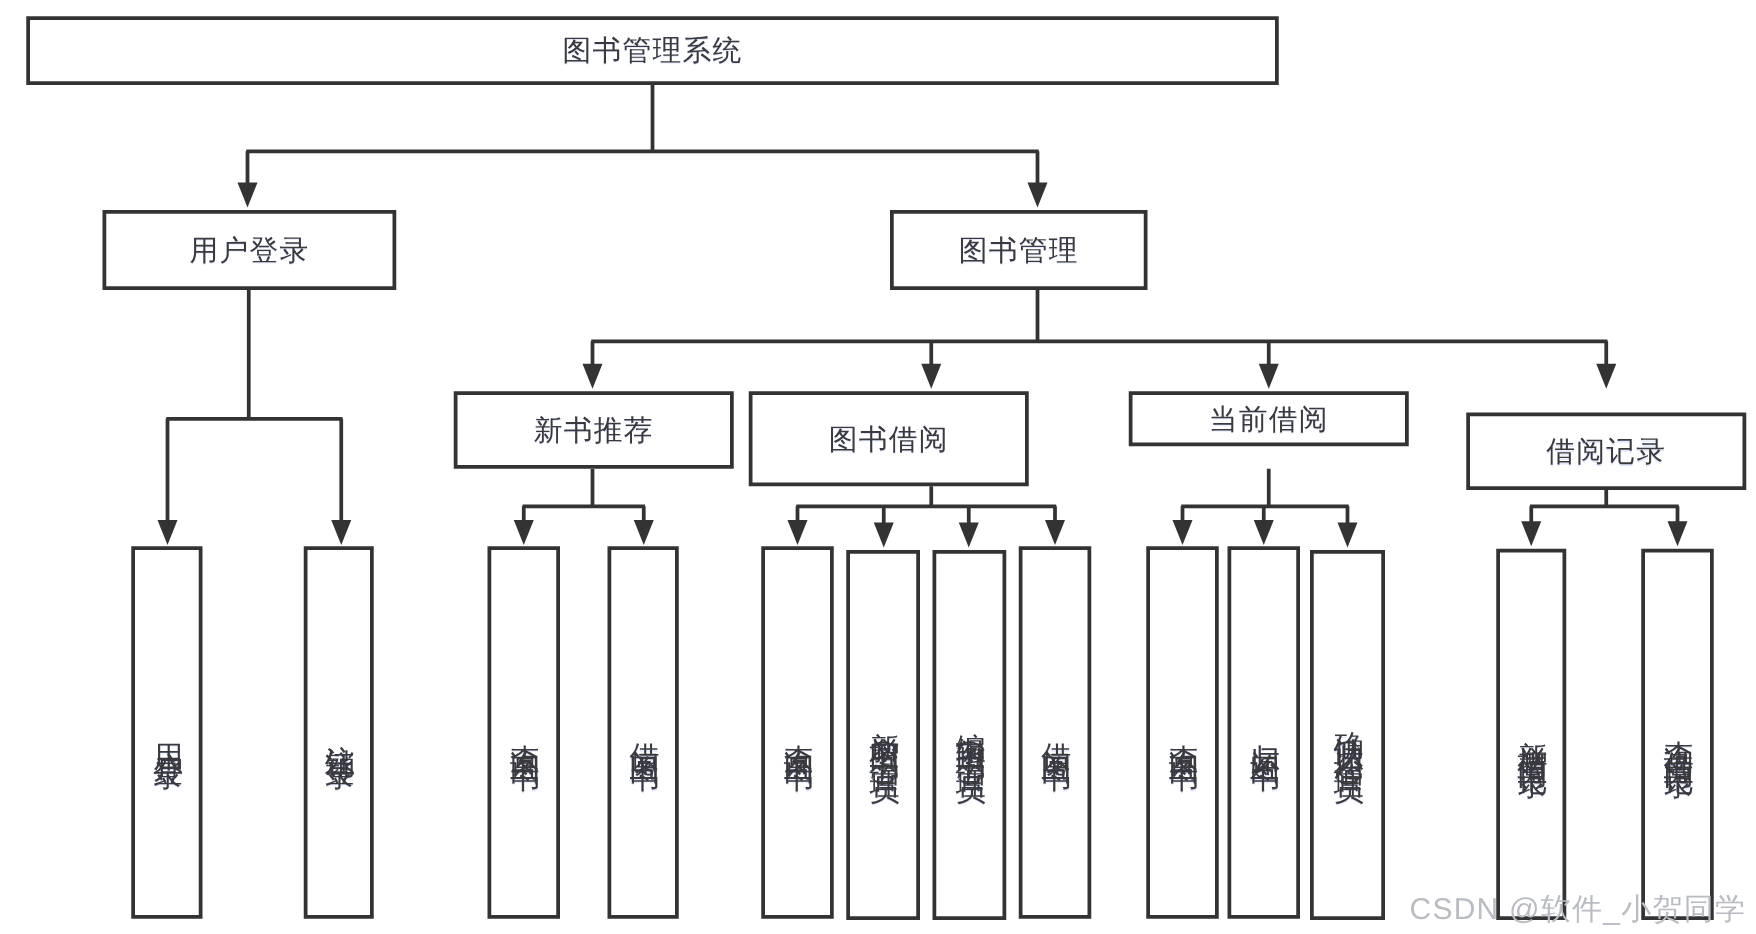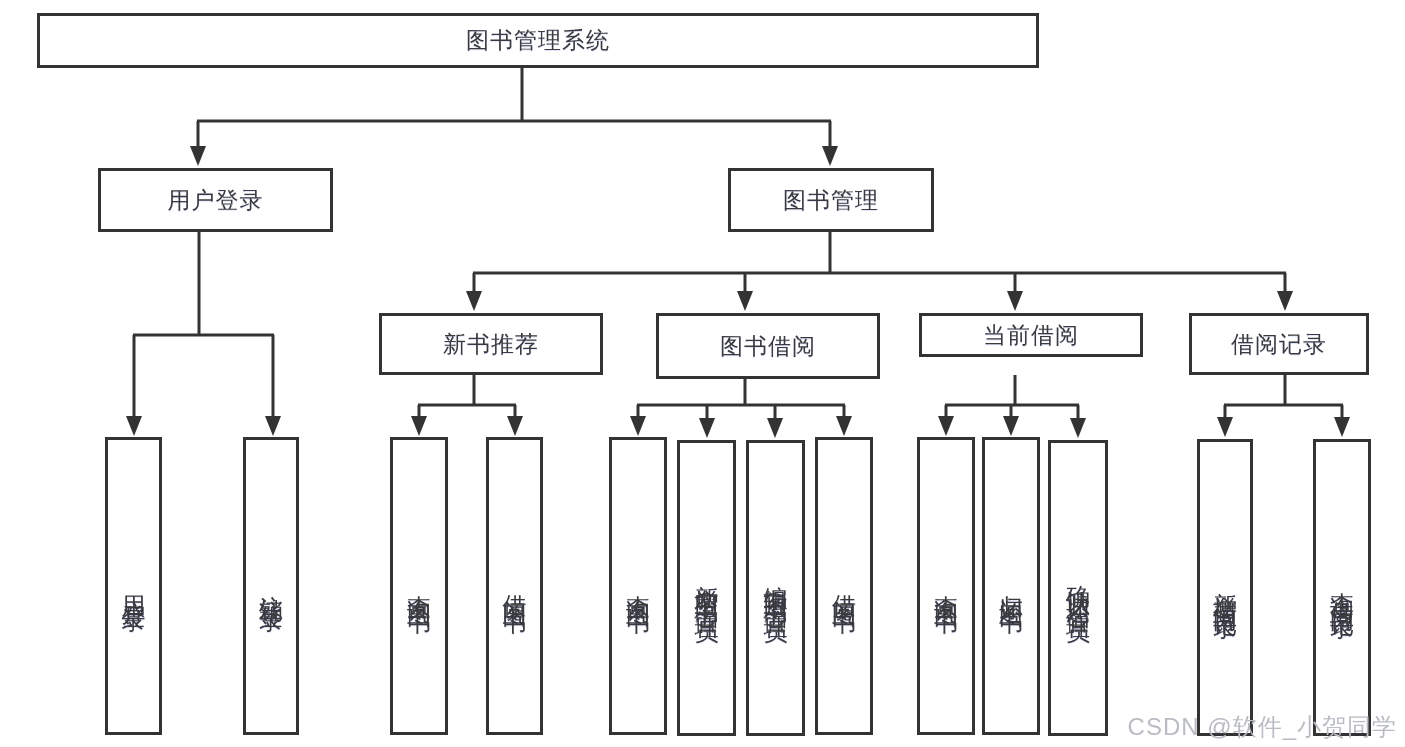--- a/index.html
+++ b/index.html
@@ -31,21 +31,21 @@
     box-sizing: border-box;
     border: 3px solid var(--border, #333333);
     background: #ffffff;
     display: flex;
     align-items: center;
     justify-content: center;
     color: var(--text, #3a3a3e);
     z-index: 2;
     text-shadow: 0 1px 0 rgba(120,150,255,0.22);
   }
-  .hbox { font-size: 23px; letter-spacing: 1px; margin-left: 16px; }
+  .hbox { font-size: 23px; letter-spacing: 1px; }
   .vbox {
     font-size: 24px;
     writing-mode: vertical-rl;
     text-orientation: mixed;
     letter-spacing: 5px;
     line-height: 1;
   }
   .watermark {
     position: absolute;
     right: 8px;
@@ -100,27 +100,27 @@
   <div class="box hbox" style="left:82px;top:168px;width:235px;height:64px">
     <span>用户登录</span>
   </div>
   <div class="box hbox" style="left:712px;top:168px;width:206px;height:64px">
     <span>图书管理</span>
   </div>
 
   <div class="box hbox" style="left:363px;top:313px;width:224px;height:62px">
     <span>新书推荐</span>
   </div>
-  <div class="box hbox" style="left:640px;top:313px;width:224px;height:66px">
+  <div class="box hbox" style="left:599px;top:313px;width:224px;height:76px">
     <span>图书借阅</span>
   </div>
   <div class="box hbox" style="left:903px;top:313px;width:224px;height:44px">
     <span>当前借阅</span>
   </div>
-  <div class="box hbox" style="left:1173px;top:313px;width:180px;height:62px">
+  <div class="box hbox" style="left:1173px;top:330px;width:224px;height:62px">
     <span>借阅记录</span>
   </div>
 
   <div class="box vbox" style="left:105px;top:437px;width:57px;height:298px">
     <span>用户登录</span>
   </div>
   <div class="box vbox" style="left:243px;top:437px;width:56px;height:298px">
     <span>注销登录</span>
   </div>
 

